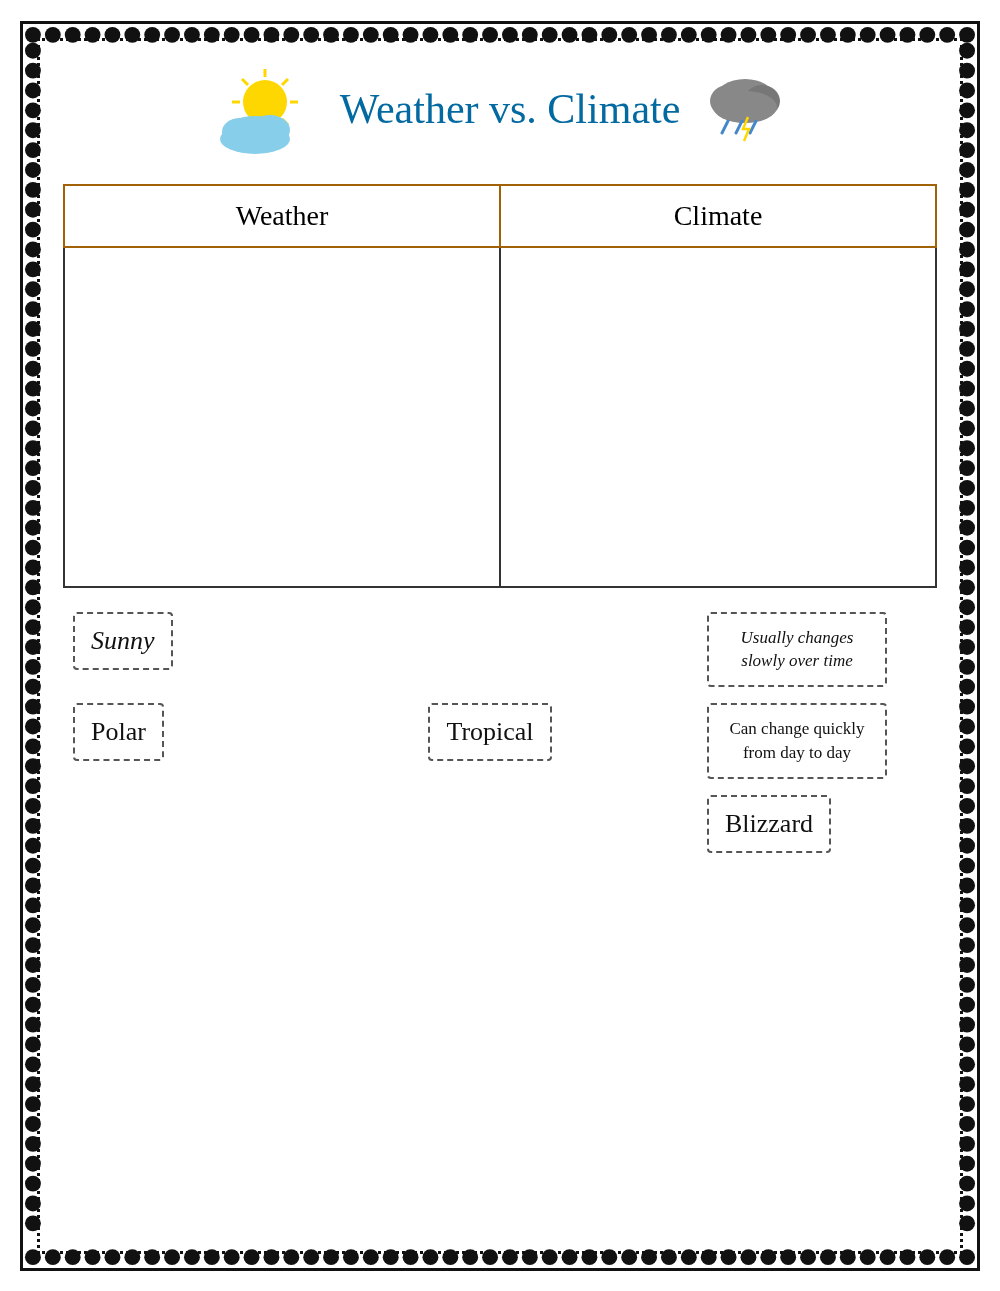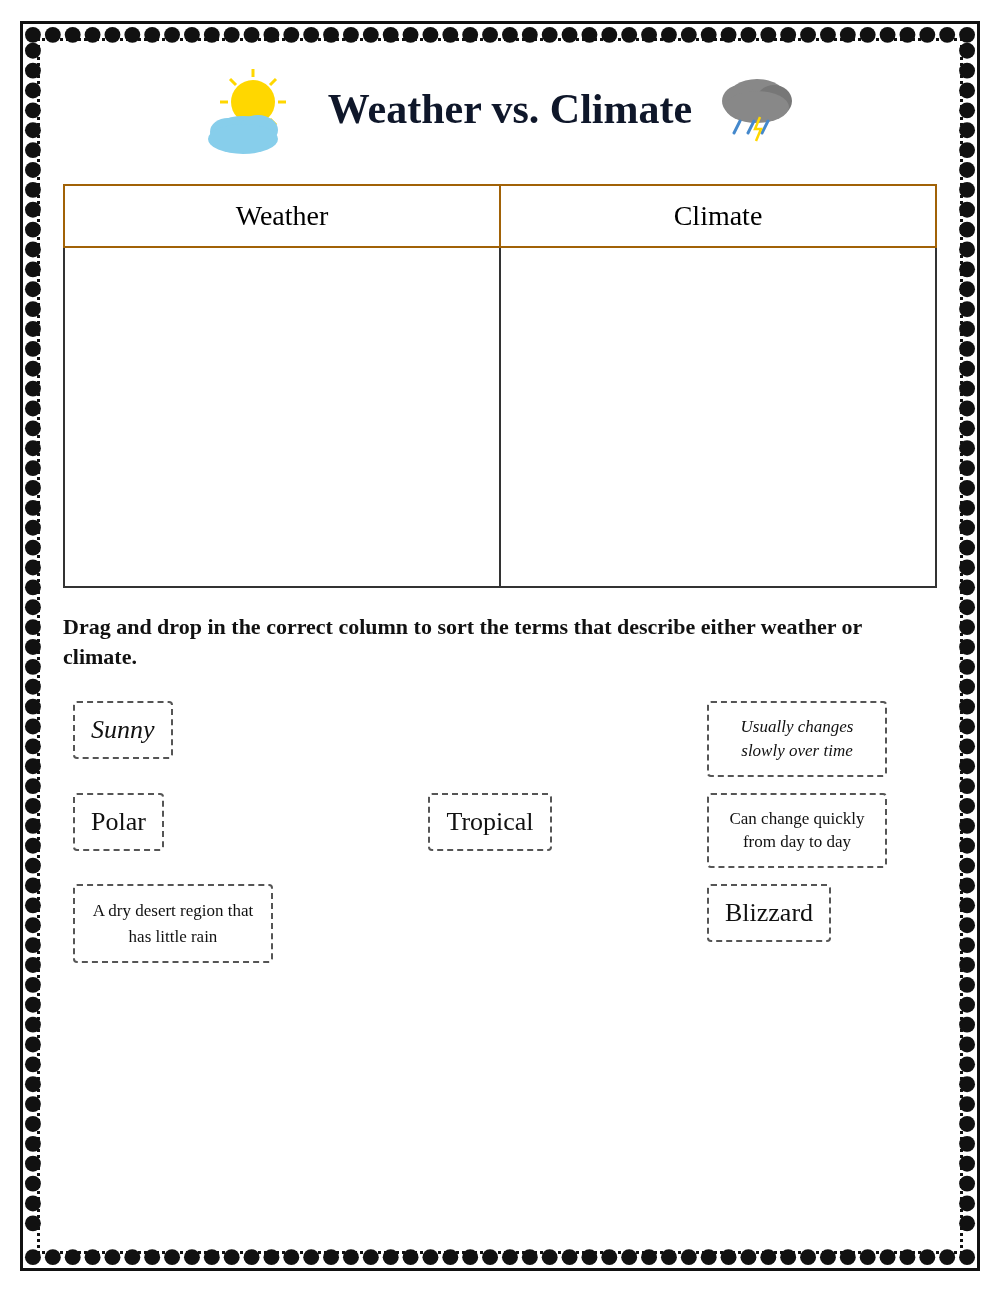--- a/index.html
+++ b/index.html
@@ -18,22 +18,22 @@
       display: flex;
       align-items: center;
       justify-content: center;
       margin-bottom: 30px;
       margin-top: 10px;
       gap: 20px;
     }
 
     .header-title {
       font-size: 42px;
-      font-weight: bold;
-      color: #0f172a;
+      font-weight: normal;
+      color: #0369a1;
     }
 
     .comparison-table {
       width: 100%;
       border-collapse: collapse;
       margin-bottom: 24px;
       border: 2px solid #333;
     }
 
     .comparison-table th {
@@ -394,21 +394,20 @@
       </tr>
     </thead>
     <tbody>
       <tr>
         <td></td>
         <td></td>
       </tr>
     </tbody>
   </table>
 
-  <p class="instructions">Drag and drop in the correct column to sort the terms that describe either weather or climate.</p>
 
   <div class="drag-area">
 
     <div class="col-left row1">
       <div class="drag-card">Sunny</div>
     </div>
     <div class="col-center row1"></div>
     <div class="col-right row1">
       <div class="drag-card small-text" style="font-size:17px;line-height:1.4;text-align:center;max-width:180px;">Usually changes slowly over time</div>
     </div>
@@ -416,22 +415,19 @@
     <div class="col-left row2">
       <div class="drag-card">Polar</div>
     </div>
     <div class="col-center row2">
       <div class="drag-card">Tropical</div>
     </div>
     <div class="col-right row2">
       <div class="drag-card small-text" style="font-size:17px;line-height:1.4;text-align:center;max-width:180px;font-family:Liberation Serif, serif;">Can change quickly from day to day</div>
     </div>
 
-    <div class="col-left row3">
-      <div class="drag-card small-text" style="font-size:17px;line-height:1.5;text-align:center;">A dry desert region that has little rain</div>
-    </div>
     <div class="col-right row3">
       <div class="drag-card">Blizzard</div>
     </div>
 
   </div>
 
 </div>
 
 </body></html>

